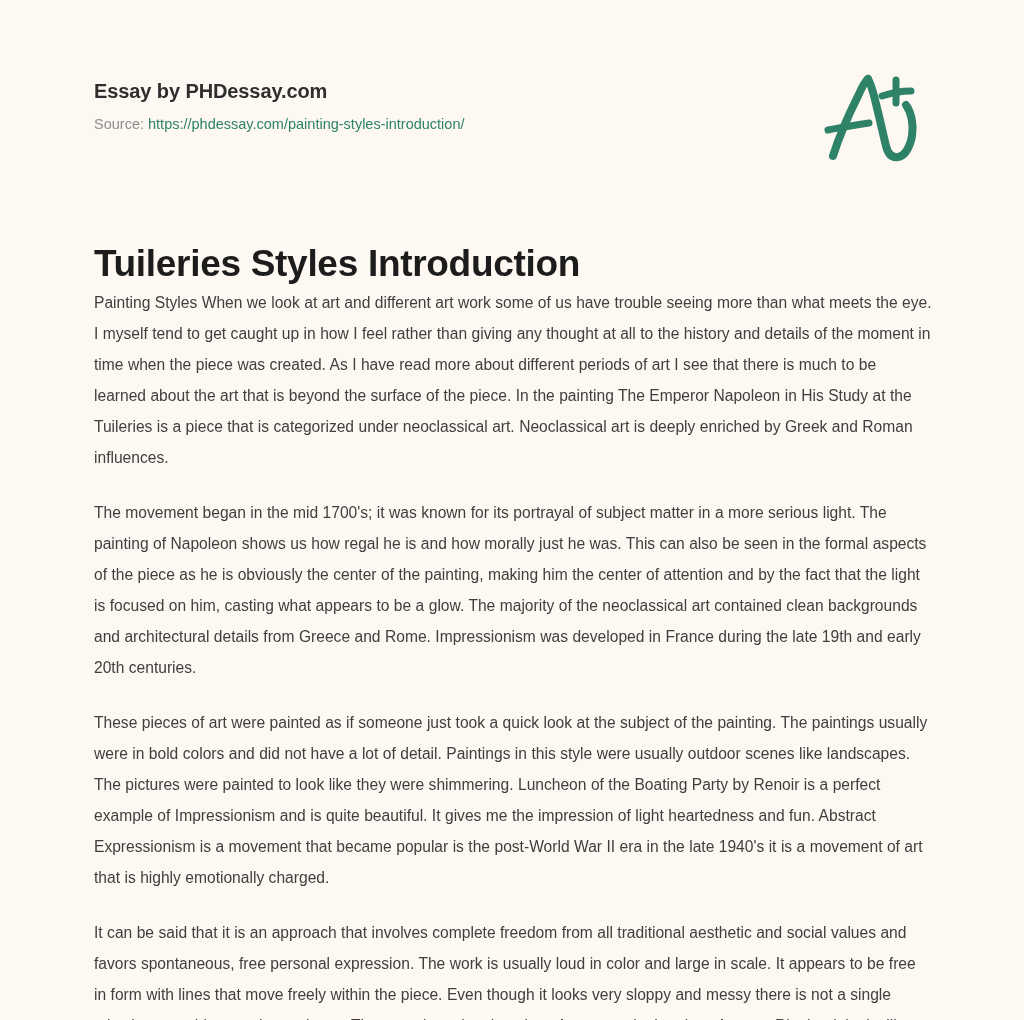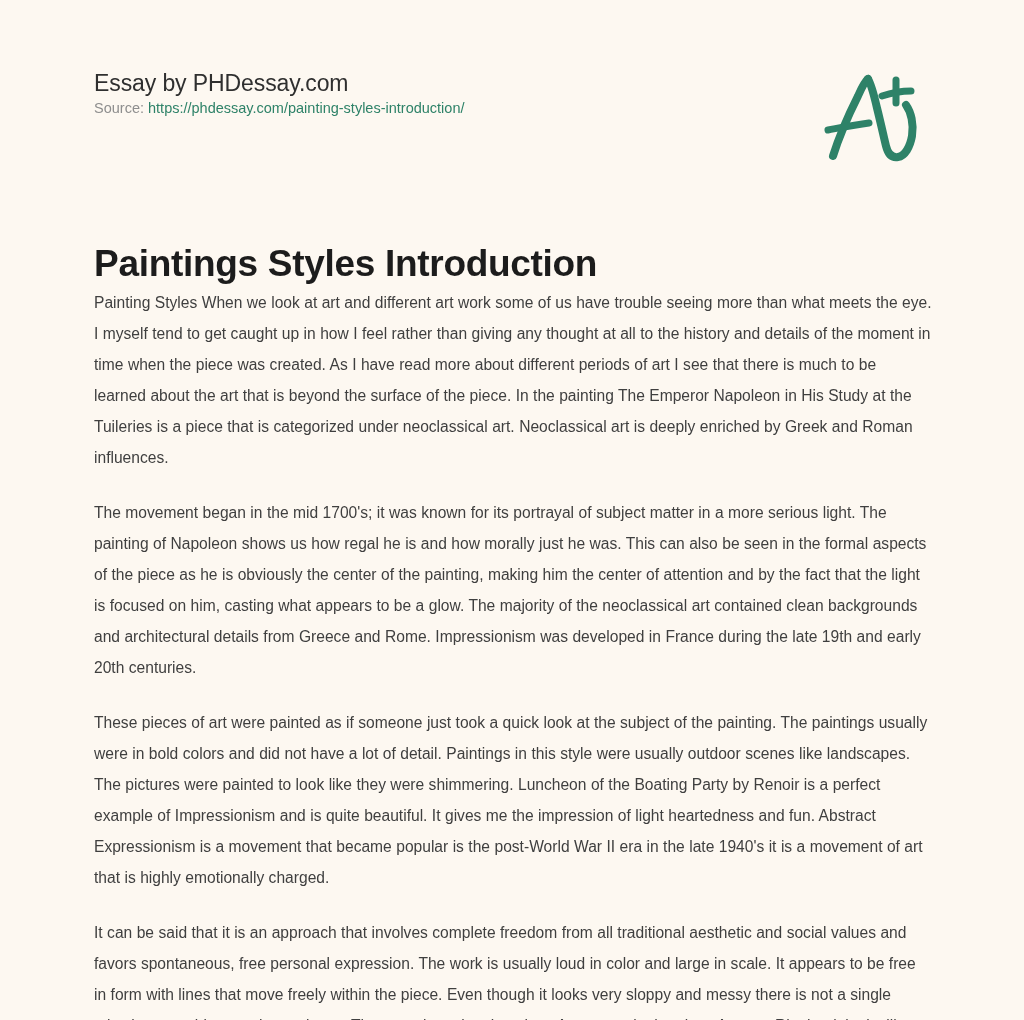--- a/index.html
+++ b/index.html
@@ -25,30 +25,31 @@
 
   
   .header {
     position: absolute;
     left: 94px;
     top: 68px;
     width: 836px;
   }
 
   .brand-line {
-    font-size: 23px;
-    font-weight: normal;
+    font-size: 20px;
+    font-weight: bold;
     color: #2f2f2f;
     letter-spacing: -0.1px;
     line-height: 30px;
     white-space: nowrap;
+    margin-top: 8px;
   }
 
   .source-line {
-    margin-top: 0;
+    margin-top: 8px;
     font-size: 14.5px;
     line-height: 20px;
     color: #8e8e8e;
     white-space: nowrap;
   }
 
   .source-label {
     color: #8e8e8e;
   }
 
@@ -131,21 +132,21 @@
 
         <path d="M16 62 C27 60 42 57 57 55" stroke-width="7"></path>
 
         <path d="M70 28 C79 25 90 23 99 23" stroke-width="7"></path>
 
         <path d="M84 12 C84 20 84 28 84 35" stroke-width="7"></path>
       </g>
     </svg>
   </div>
 
-  <h1 class="doc-title">Paintings Styles Introduction</h1>
+  <h1 class="doc-title">Tuileries Styles Introduction</h1>
 
   <div class="article">
     <p>Painting Styles When we look at art and different art work some of us have trouble seeing more than what meets the eye. I myself tend to get caught up in how I feel rather than giving any thought at all to the history and details of the moment in time when the piece was created. As I have read more about different periods of art I see that there is much to be learned about the art that is beyond the surface of the piece. In the painting The Emperor Napoleon in His Study at the Tuileries is a piece that is categorized under neoclassical art. Neoclassical art is deeply enriched by Greek and Roman influences.</p>
     <p>The movement began in the mid 1700's; it was known for its portrayal of subject matter in a more serious light. The painting of Napoleon shows us how regal he is and how morally just he was. This can also be seen in the formal aspects of the piece as he is obviously the center of the painting, making him the center of attention and by the fact that the light is focused on him, casting what appears to be a glow. The majority of the neoclassical art contained clean backgrounds and architectural details from Greece and Rome. Impressionism was developed in France during the late 19th and early 20th centuries.</p>
     <p>These pieces of art were painted as if someone just took a quick look at the subject of the painting. The paintings usually were in bold colors and did not have a lot of detail. Paintings in this style were usually outdoor scenes like landscapes. The pictures were painted to look like they were shimmering. Luncheon of the Boating Party by Renoir is a perfect example of Impressionism and is quite beautiful. It gives me the impression of light heartedness and fun. Abstract Expressionism is a movement that became popular is the post-World War II era in the late 1940's it is a movement of art that is highly emotionally charged.</p>
     <p>It can be said that it is an approach that involves complete freedom from all traditional aesthetic and social values and favors spontaneous, free personal expression. The work is usually loud in color and large in scale. It appears to be free in form with lines that move freely within the piece. Even though it looks very sloppy and messy there is not a single mistake or accident on these pieces. There are intentional strokes. As we see in the piece Autumn Rhythm it looks like there is just paint thrown all over the canvas at random but there is much feeling behind this piece. In this piece there are symbolic elements of nature in the rientation and color schemes that it portrays even if we do not immediately see it. It is a very emotional piece as well as a very emotional movement in art. Out of all the movements I personally like this one the best. In conclusion, these movements are all important to art, both individually and collectively. They tell stories of the time period that they belong to and about the people of these time; stories that go deeper than any history book or personal recolle</p>
   </div>
 
 </div>
 

